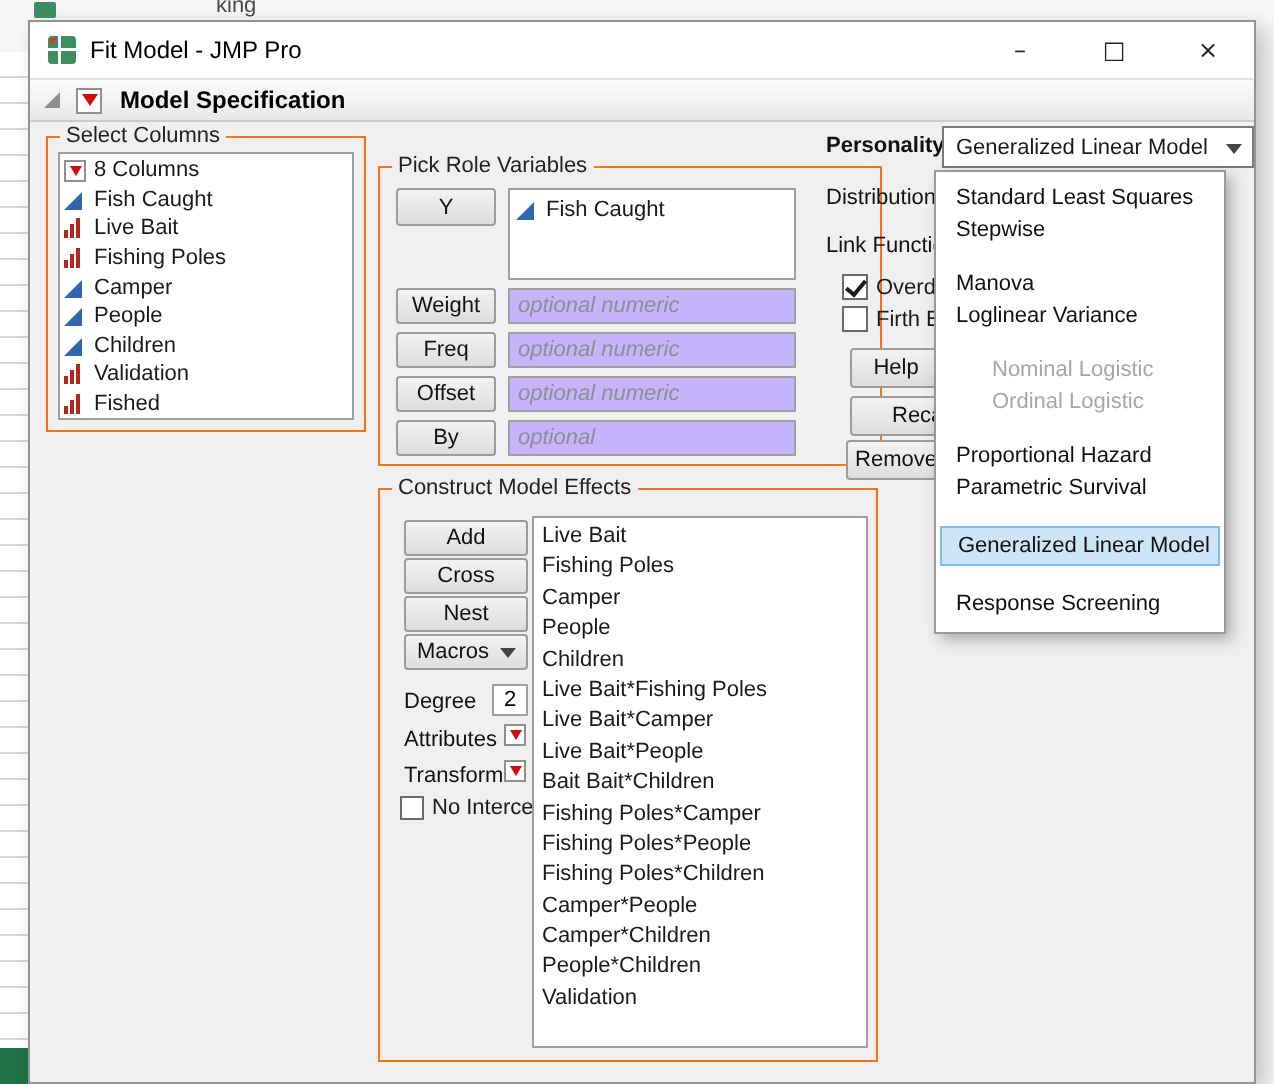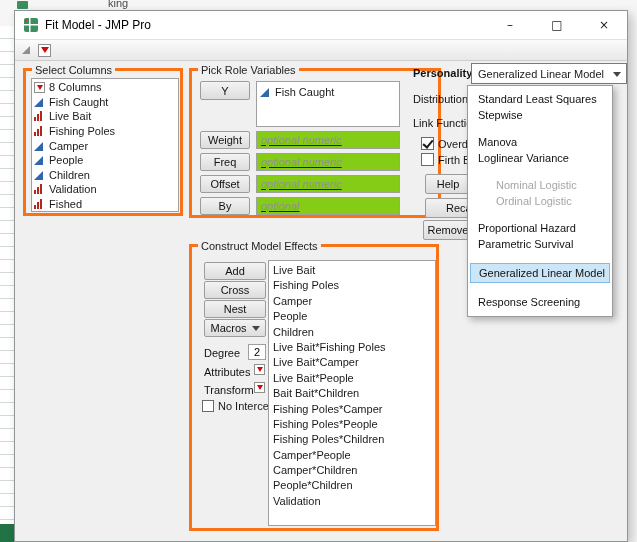--- a/index.html
+++ b/index.html
@@ -35,45 +35,45 @@
   .rtb{display:inline-flex;align-items:center;justify-content:center;width:13px;height:13px;
     background:#fdfdfd;border:1px solid #8f8f8f;}
   .rtb i{display:block;width:0;height:0;border-left:4px solid transparent;border-right:4px solid transparent;
     border-top:6px solid #cf0a0a;}
   #outline-bar .rtb{margin-left:8px;}
   .rtb.small{width:11px;height:11px;}
   .rtb.small i{border-left-width:3px;border-right-width:3px;border-top-width:5px;}
   #ms-title{font-weight:bold;font-size:12px;margin-left:9px;color:#000;}
 
   
-  .panel{position:absolute;border:3px solid #f97316;background:#f0f0f0;}
+  .panel{position:absolute;border:1px solid #f97316;background:#f0f0f0;}
   .legend{position:absolute;top:-7px;left:6px;background:#f0f0f0;padding:0 3px;color:#222;white-space:nowrap;}
 
   
   #sel-cols{left:8px;top:57px;width:160px;height:148px;}
   #sel-list{position:absolute;left:5px;top:7px;width:148px;height:134px;background:#fff;
     border:1px solid #9f9f9f;padding:1px 0 0 2px;overflow:hidden;}
   .lrow{display:flex;align-items:center;height:14.6px;gap:4px;}
   .icw{width:11px;height:10px;display:inline-flex;align-items:flex-end;gap:1px;flex:0 0 11px;}
   .tri{display:inline-block;width:0;height:0;border-bottom:9px solid #2f66ad;border-left:9px solid transparent;}
   .bar{display:inline-block;width:2px;background:#b3271e;}
   .b1{height:4px;} .b2{height:7px;} .b3{height:10px;}
   .ltxt{white-space:nowrap;}
 
   
-  #pick-roles{left:174px;top:57px;width:252px;height:150px;}
+  #pick-roles{left:174px;top:72px;width:252px;height:150px;}
   .rbtn{position:absolute;left:8px;width:50px;height:18px;background:linear-gradient(#f3f3f3,#dddddd);
     border:1px solid #9c9c9c;border-radius:2px;font-family:inherit;font-size:11px;color:#111;padding:0;}
   #btn-y{top:10px;height:19px;}
   #btn-weight{top:60px;} #btn-freq{top:82px;} #btn-offset{top:104px;} #btn-by{top:126px;}
   #ybox{position:absolute;left:64px;top:10px;width:144px;height:46px;background:#fff;
     border:1px solid #9f9f9f;padding:3px 3px;}
   .yitem{display:flex;align-items:center;gap:4px;height:13px;}
-  .rfield{position:absolute;left:64px;width:144px;height:18px;border:1px solid #9f9f9f;background:#84cc16;
-    font-family:inherit;font-size:11px;padding:0 4px;color:#222;text-decoration:underline;}
+  .rfield{position:absolute;left:64px;width:144px;height:18px;border:1px solid #9f9f9f;background:#c4b5fd;
+    font-family:inherit;font-size:11px;padding:0 4px;color:#222;}
   .rfield::placeholder{color:#8f8f8f;font-style:italic;opacity:1;}
   #fld-weight{top:60px;} #fld-freq{top:82px;} #fld-offset{top:104px;} #fld-by{top:126px;}
 
   
   .plabel{position:absolute;color:#111;white-space:nowrap;}
   #lbl-personality{left:398px;top:56px;font-weight:bold;}
   #combo{position:absolute;left:456px;top:52px;width:156px;height:21px;background:#fff;
     border:1px solid #7a7a7a;display:flex;align-items:center;padding:0 18px 0 6px;white-space:nowrap;}
   .chev{display:inline-block;width:0;height:0;border-left:4px solid transparent;border-right:4px solid transparent;
     border-top:5px solid #444;}
@@ -136,20 +136,21 @@
     <button class="wctl" id="btn-min">–</button>
     <button class="wctl" id="btn-max">□</button>
     <button class="wctl" id="btn-close">×</button>
   </div>
 
   <div id="outline-bar">
     <span id="disc"></span>
     <span class="rtb">
         <i></i>
       </span>
+    <span id="ms-title">Model Specification</span>
   </div>
 
   <div class="panel" id="sel-cols">
     <span class="legend">Select Columns</span>
     <div id="sel-list">
       <div class="lrow hdr">
         <span class="rtb small">
             <i></i>
           </span>
         <span class="ltxt">8 Columns</span>

